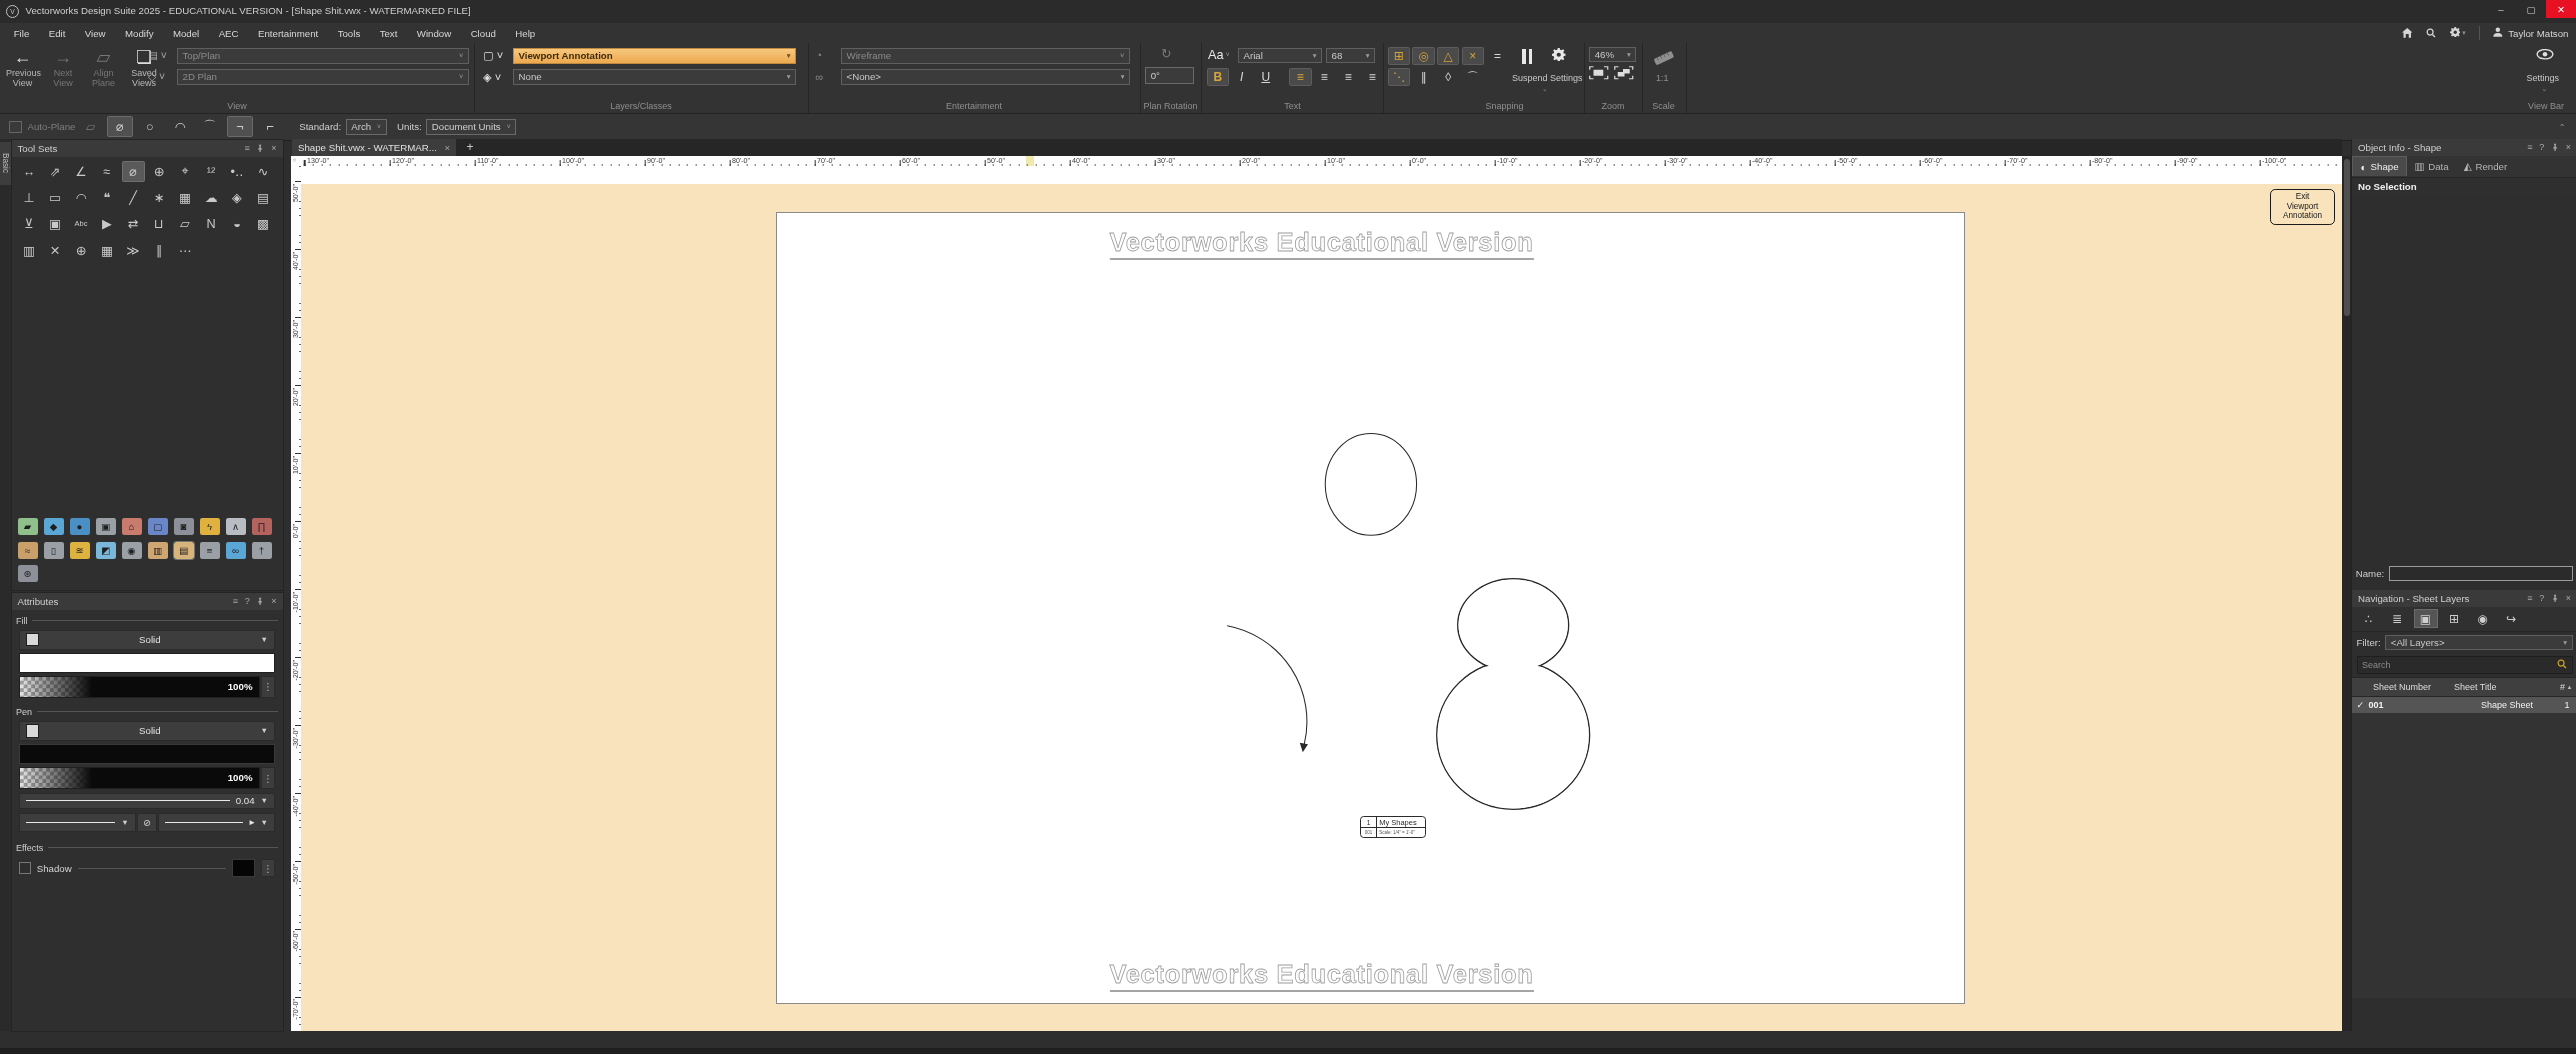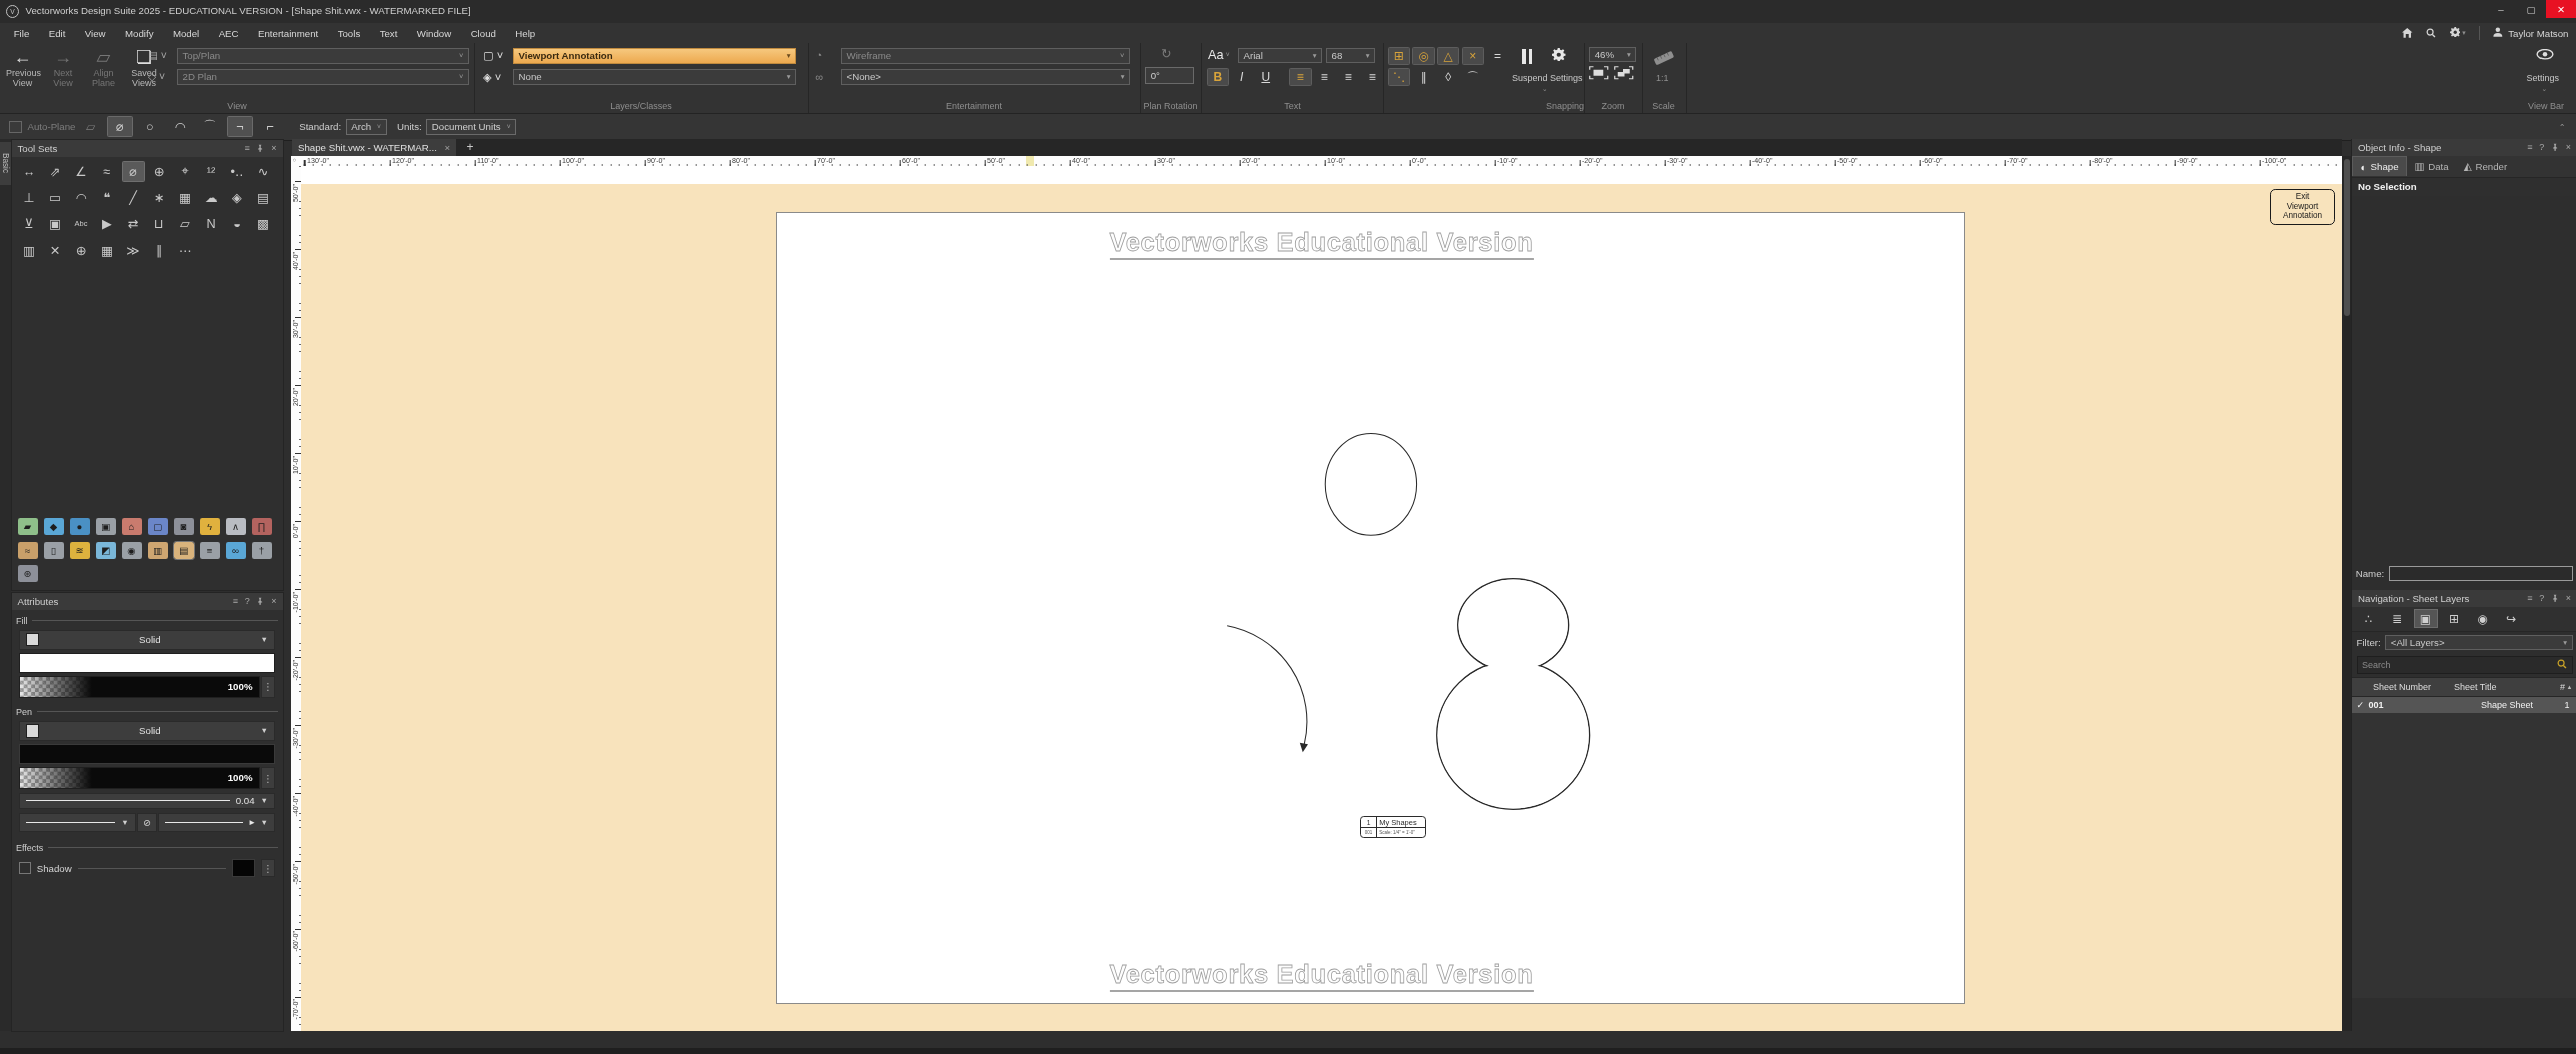--- a/index.html
+++ b/index.html
@@ -275,21 +275,21 @@
       <span class="abs pausebars" style="left:139px;top:6px;">
           <i></i>
           <i></i>
         </span>
       <span class="abs" style="left:169px;top:4.5px;color:#e8e8e8;"><svg width="13.5" height="13.5" viewBox="0 0 14 14">
             <path fill="currentColor" d="M6 0h2l.4 1.7 1.5.6L11.4 1.3 12.8 2.7 11.7 4.1l.6 1.5L14 6v2l-1.7.4-.6 1.5 1.1 1.4-1.4 1.4-1.4-1.1-1.5.6L8 14H6l-.4-1.7-1.5-.6-1.4 1.1-1.4-1.4 1.1-1.4-.6-1.5L0 8V6l1.7-.4.6-1.5L1.2 2.7 2.6 1.3 4 2.4l1.5-.6z"></path>
             <circle cx="7" cy="7" r="2.2" fill="#333"></circle>
           </svg></span>
       <span class="abs" style="left:129px;top:30px;font-size:9px;color:#c9c9c9;white-space:nowrap;">Suspend Settings</span>
       <span class="abs" style="left:159px;top:42px;font-size:6.7px;color:#8f8f8f;">⌄</span>
-      <div class="tb-label" style="text-align:right;padding-left:42px;margin-top:36px;">Snapping</div>
+      <div class="tb-label" style="text-align:center;padding-left:42px;margin-top:36px;">Snapping</div>
     </div>
 
     <div class="tb-section" style="left:1584px;width:58px;">
       <div class="dd abs" style="left:5.2px;top:3.7px;width:47px;height:15.7px;">
         <span>46%</span>
           <span class="caret">▾</span>
         </div>
       <span class="abs" style="left:5.2px;top:23px;"><svg width="19.5" height="13.5" viewBox="0 0 26 18">
             <path d="M1 5V1h5M20 1h5v4M25 13v4h-5M6 17H1v-4" stroke="#ddd" fill="none" stroke-width="1.6"></path>
             <rect x="6" y="5" width="13" height="8" fill="#ddd"></rect>

